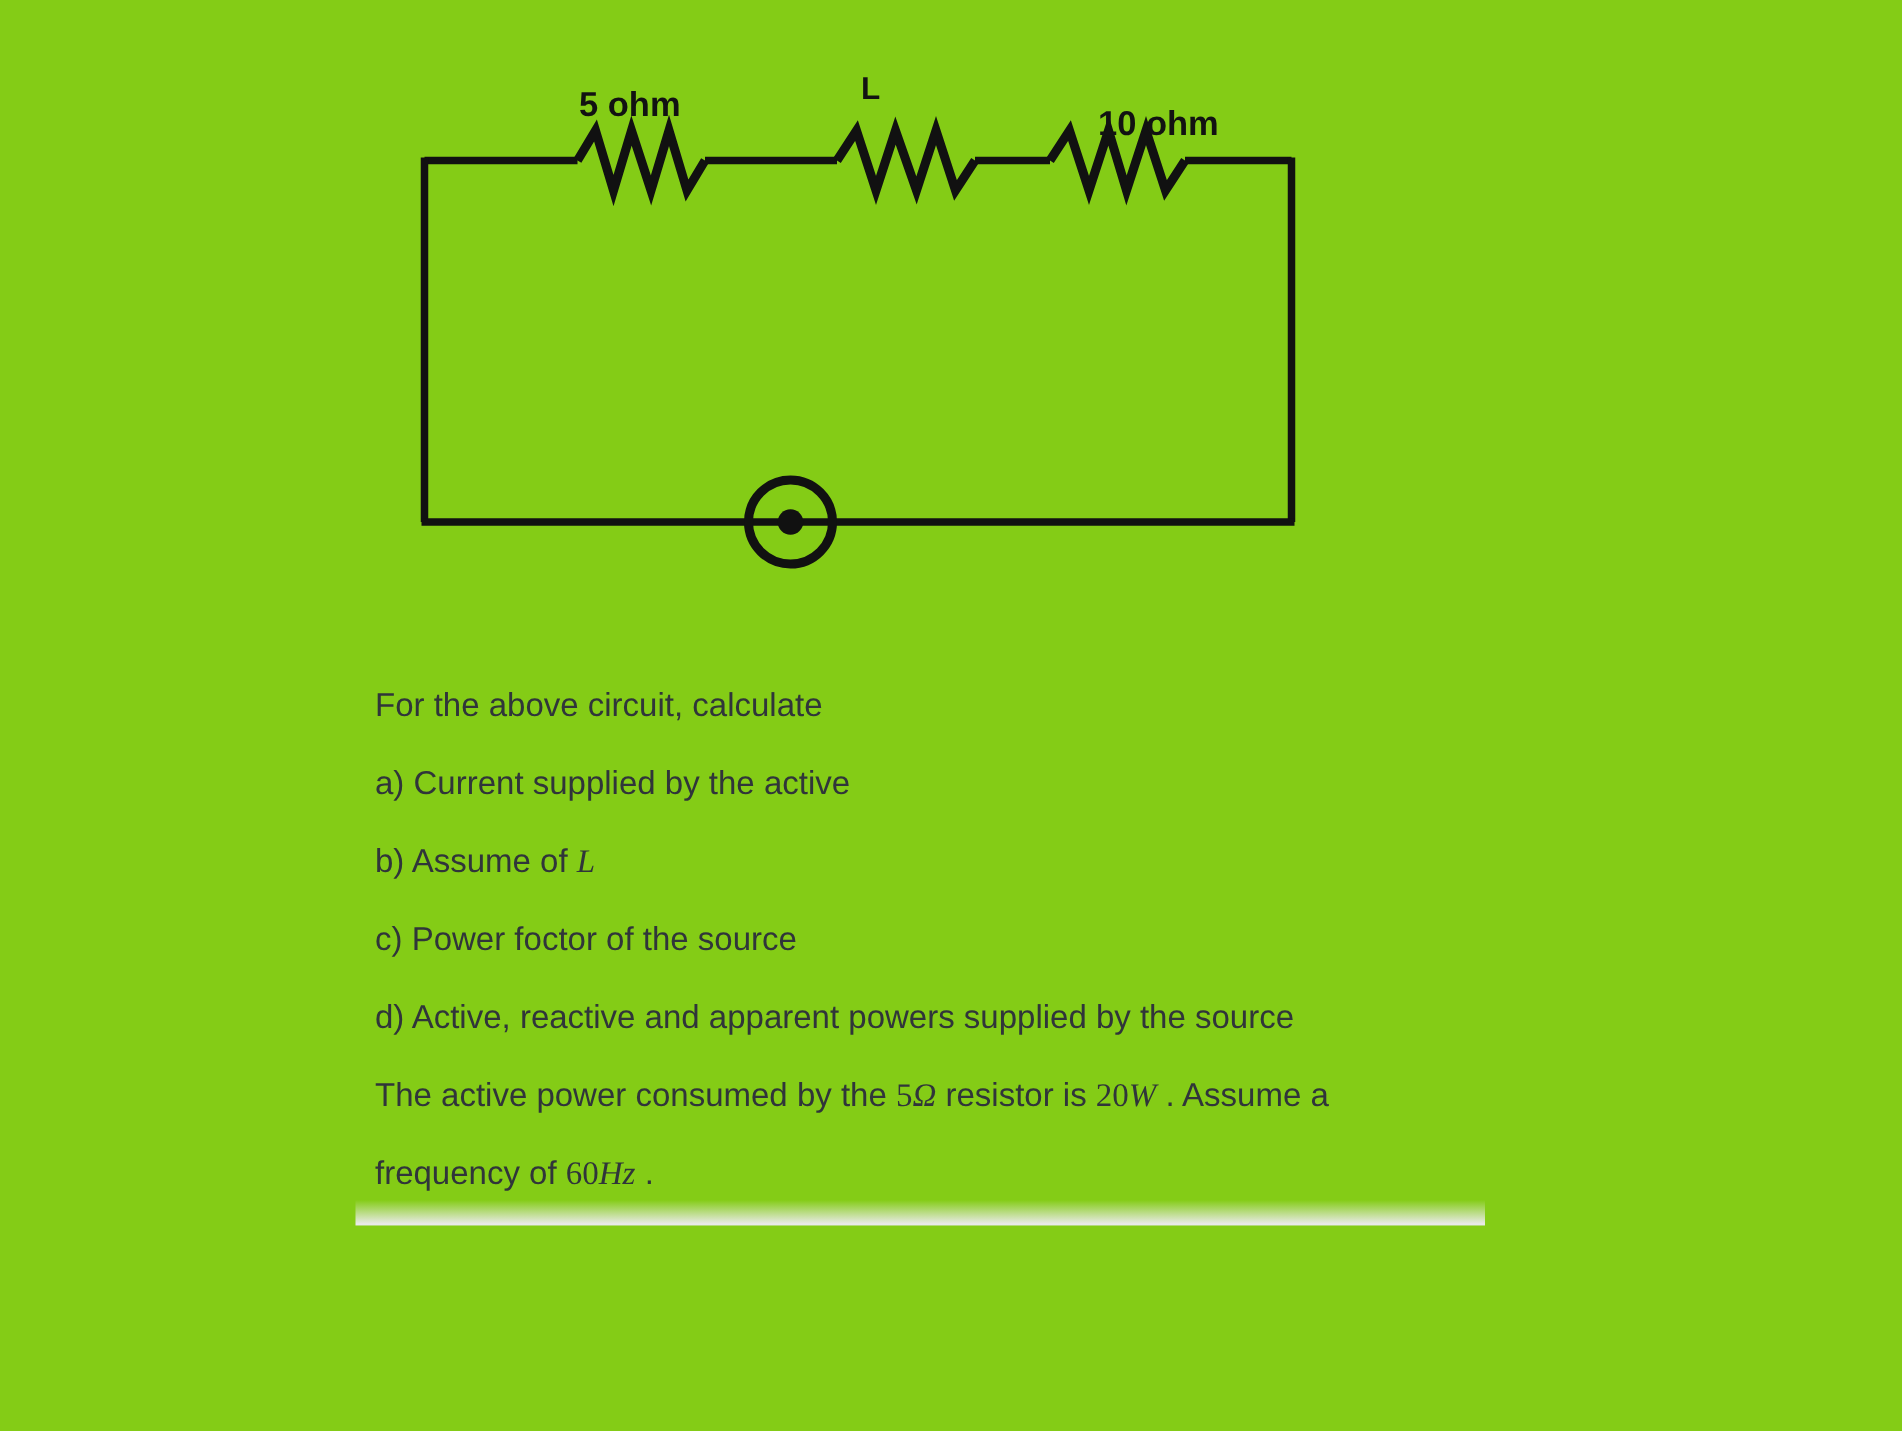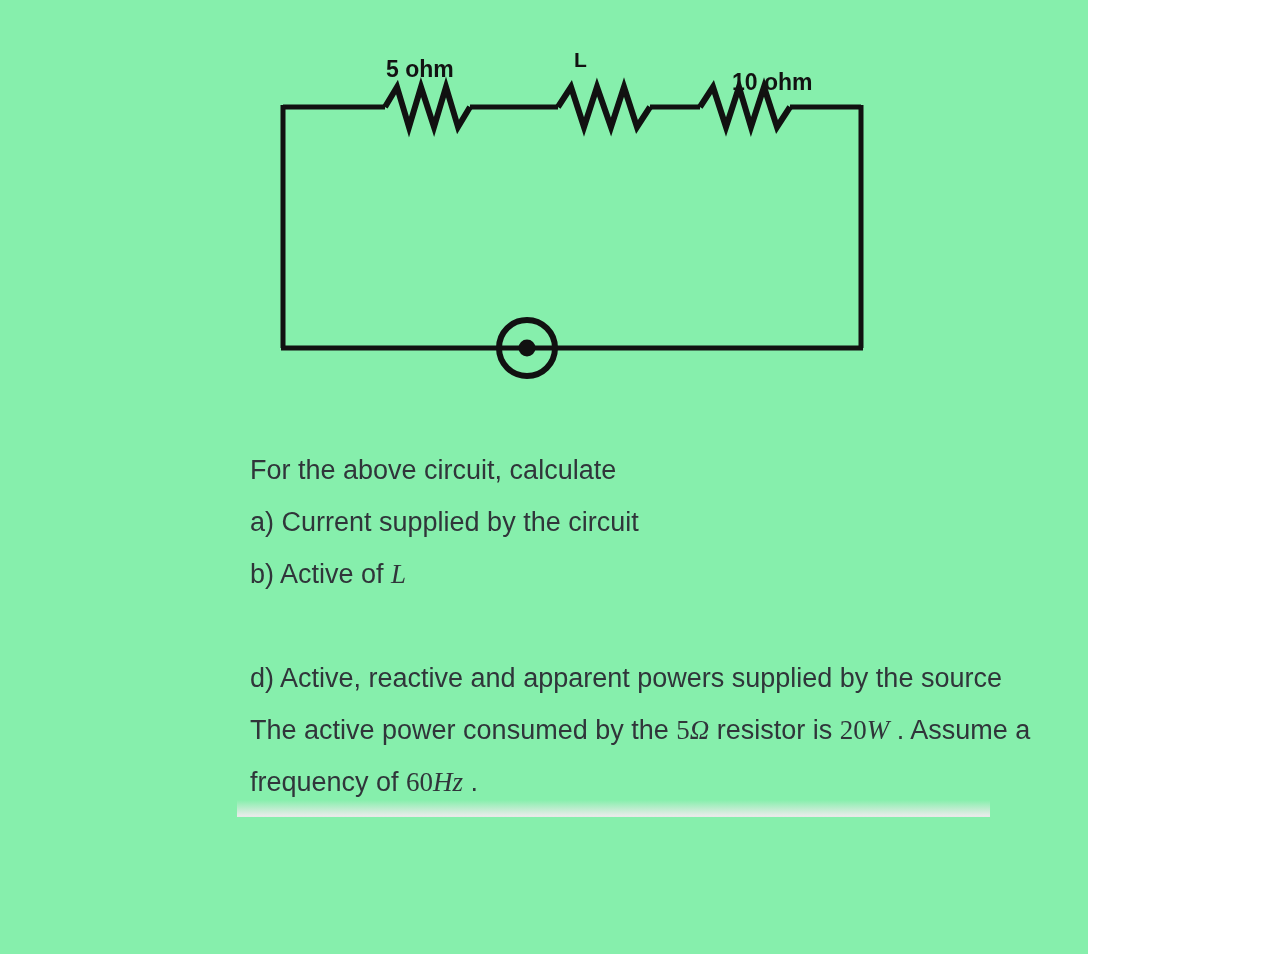--- a/index.html
+++ b/index.html
@@ -2,23 +2,23 @@
 <html><head>
 <meta charset="utf-8">
 <style>
   html, body {
     margin: 0;
     padding: 0;
     background: #ffffff;
   }
   .stage {
     position: relative;
-    width: 1088px;
+    width: 1268px;
     height: 954px;
-    background: #86efac;
+    background: #84cc16;
     overflow: hidden;
     font-family: "Liberation Sans", "DejaVu Sans", sans-serif;
   }
   .circuit-svg {
     position: absolute;
     left: 0;
     top: 0;
   }
   .comp-label {
     position: absolute;
@@ -44,21 +44,21 @@
   .equation .radicand {
     display: inline-block;
     line-height: 1.02;
     border-top: 3px solid #141414;
     padding-right: 9px;
     margin-right: 2px;
   }
   .qline {
     position: absolute;
     left: 250px;
-    font-size: 27px;
+    font-size: 22px;
     line-height: 26px;
     color: #30353a;
     white-space: nowrap;
   }
   .q0 { top: 457px; }
   .q1 { top: 509px; }
   .q2 { top: 561px; }
   .q3 { top: 613px; }
   .q4 { top: 665px; }
   .q5 { top: 717px; text-align: center; }
@@ -102,24 +102,25 @@
     <circle cx="527" cy="348" r="8.5" fill="#111111"></circle>
   </svg>
 
   <div class="comp-label lbl-r1">5 ohm</div>
   <div class="comp-label lbl-l">L</div>
   <div class="comp-label lbl-r2">10 ohm</div>
 
 
   <div class="qline q0">For the above circuit, calculate</div>
 
-  <div class="qline q1">a) Current supplied by the circuit</div>
+  <div class="qline q1">a) Current supplied by the active</div>
 
-  <div class="qline q2"><span>b) Active of </span><span class="math-var">L</span></div>
+  <div class="qline q2"><span>b) Assume of </span><span class="math-var">L</span></div>
 
+  <div class="qline q3">c) Power foctor of the source</div>
 
   <div class="qline q4">d) Active, reactive and apparent powers supplied by the source</div>
 
   <div class="qline q5"><span>The active power consumed by the </span><span class="math-num">5</span><span class="math-var">Ω</span><span> resistor is </span><span class="math-num">20</span><span class="math-var">W</span><span> . Assume a</span></div>
 
   <div class="qline q6"><span>frequency of </span><span class="math-num">60</span><span class="math-var">Hz</span><span> .</span></div>
 
   <div class="shadow-band"></div>
 
 </div>

